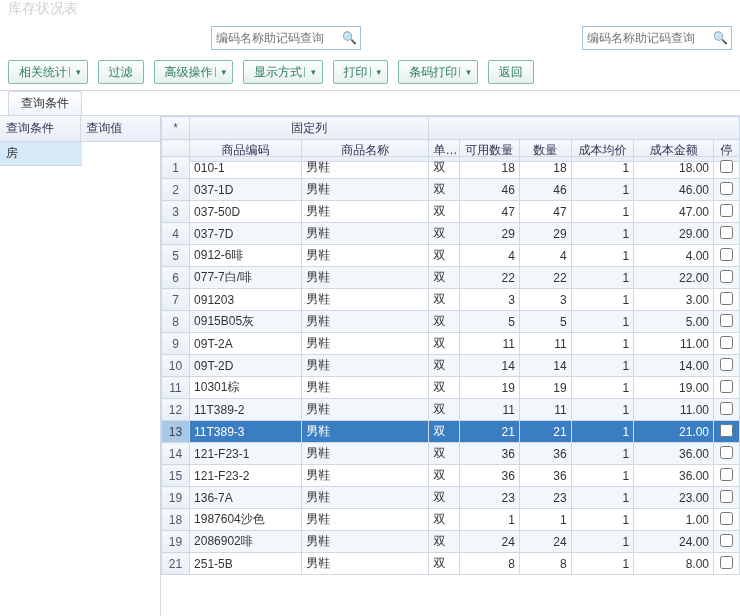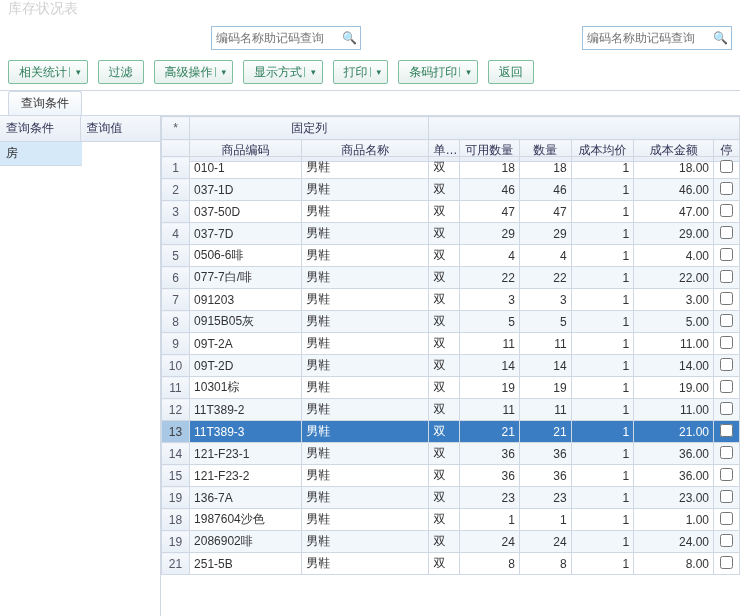--- a/index.html
+++ b/index.html
@@ -188,21 +188,21 @@
               <td>男鞋</td>
               <td>双</td>
               <td class="num">29</td>
               <td class="num">29</td>
               <td class="num">1</td>
               <td class="num">29.00</td>
               <td class="chk"><input type="checkbox" style=""></td>
             </tr>
             <tr>
               <td class="rn">5</td>
-              <td>0506-6啡</td>
+              <td>0912-6啡</td>
               <td>男鞋</td>
               <td>双</td>
               <td class="num">4</td>
               <td class="num">4</td>
               <td class="num">1</td>
               <td class="num">4.00</td>
               <td class="chk"><input type="checkbox" style=""></td>
             </tr>
             <tr>
               <td class="rn">6</td>

